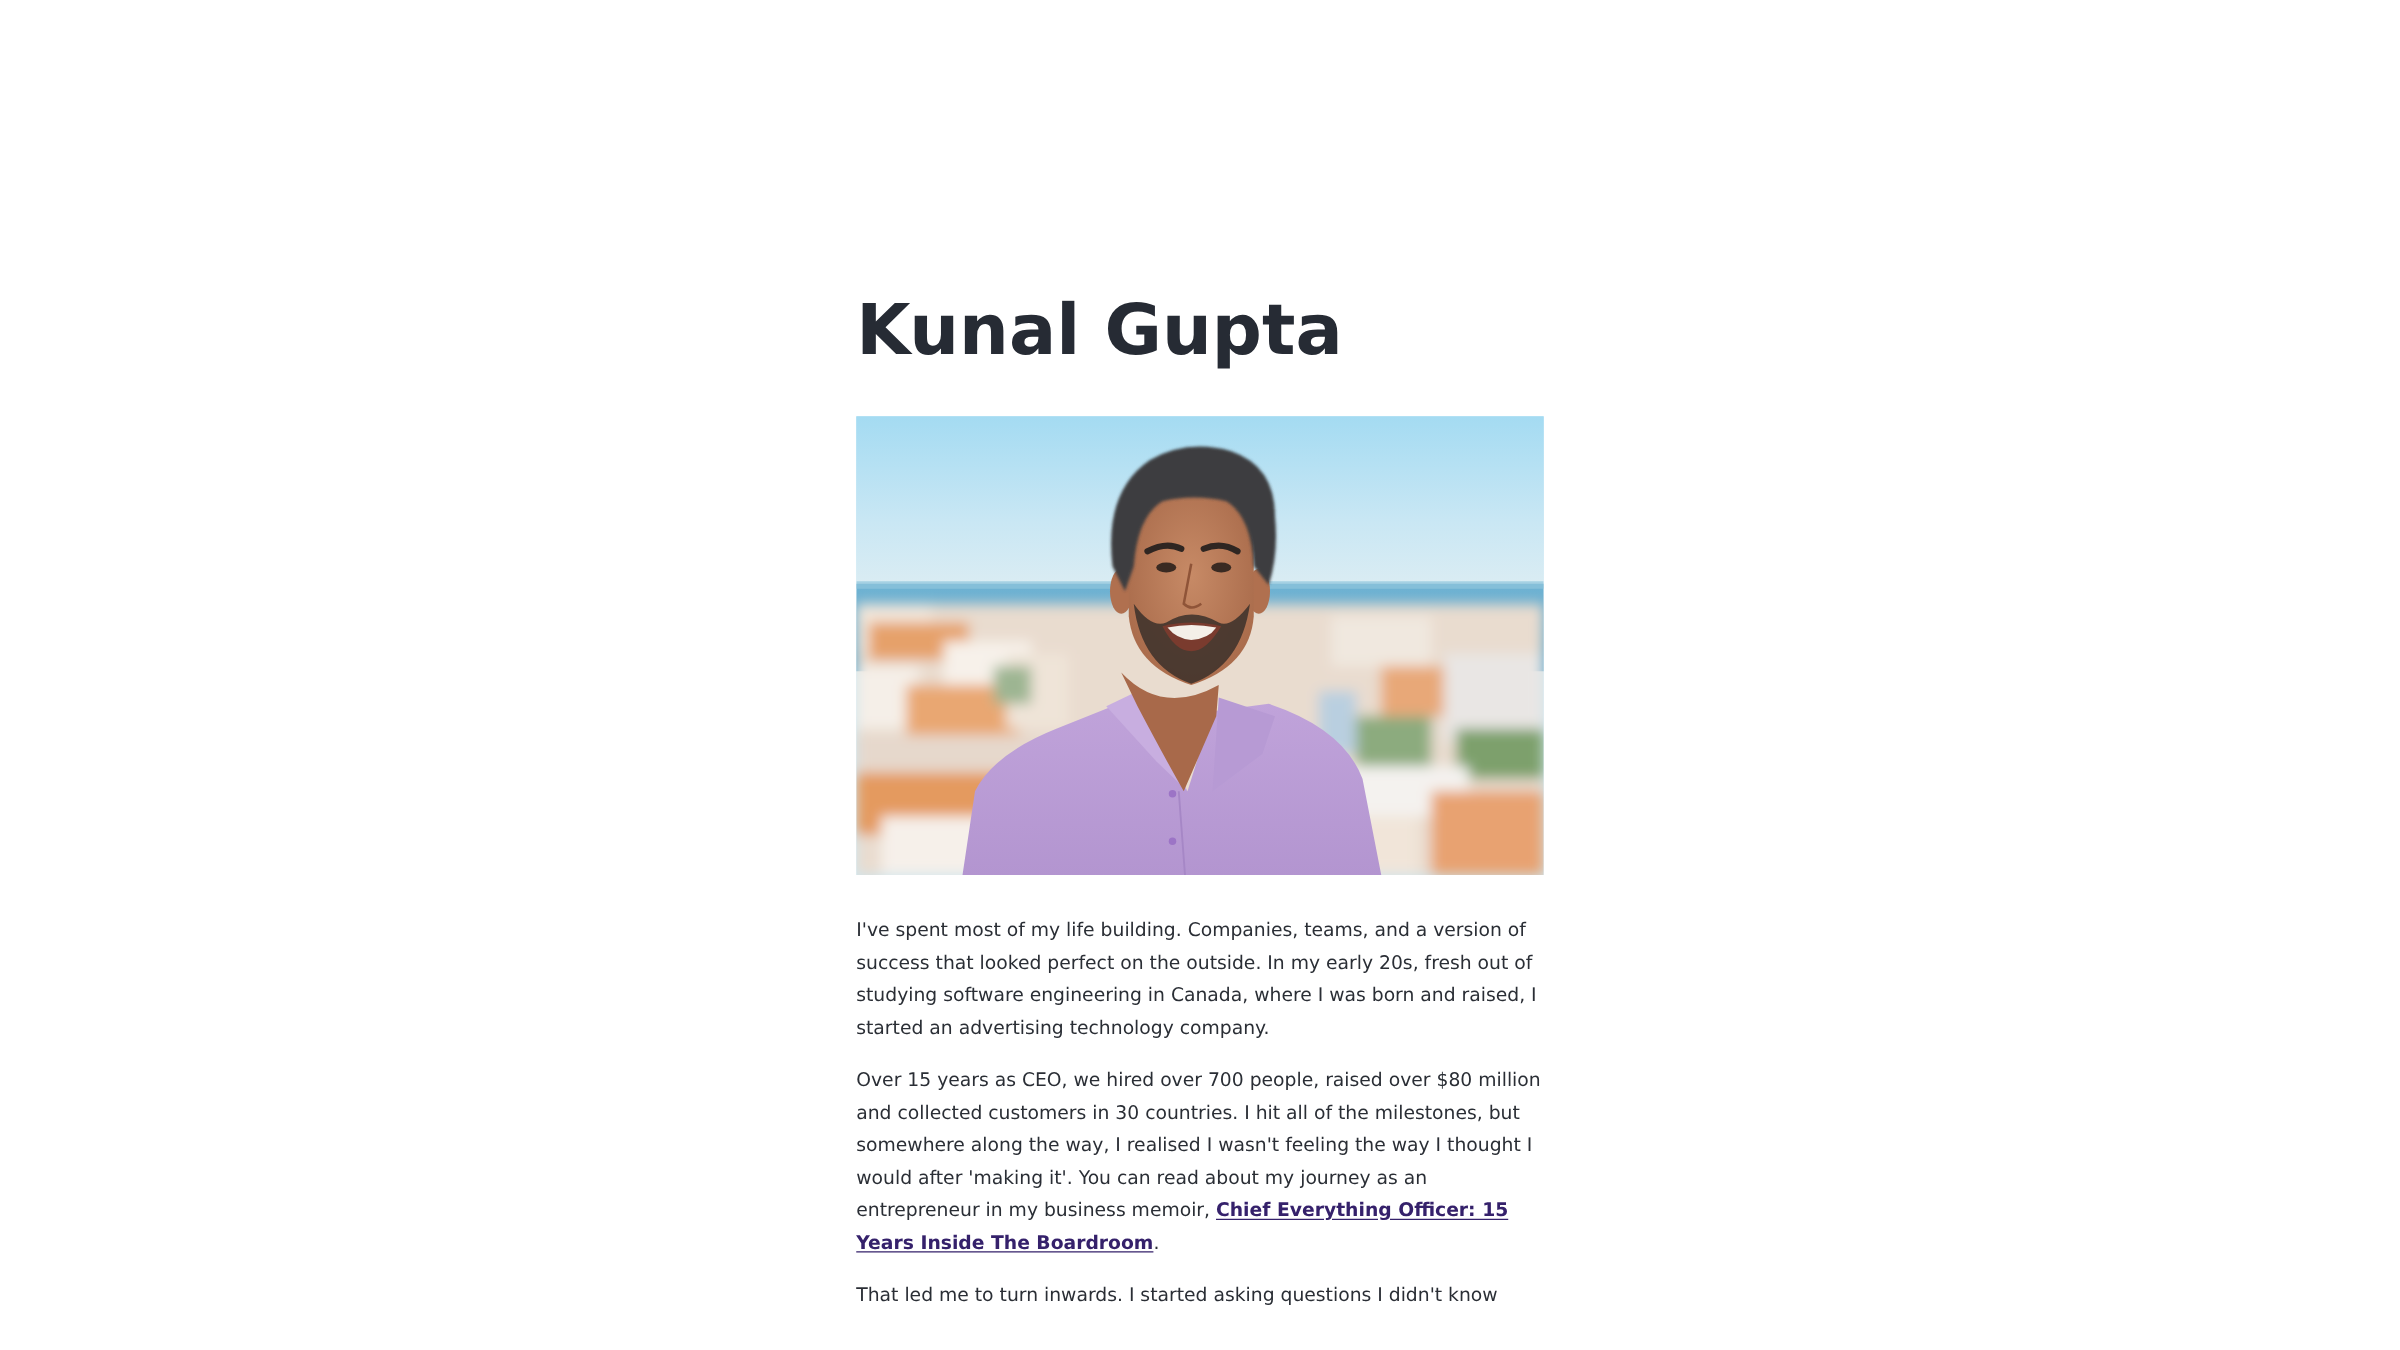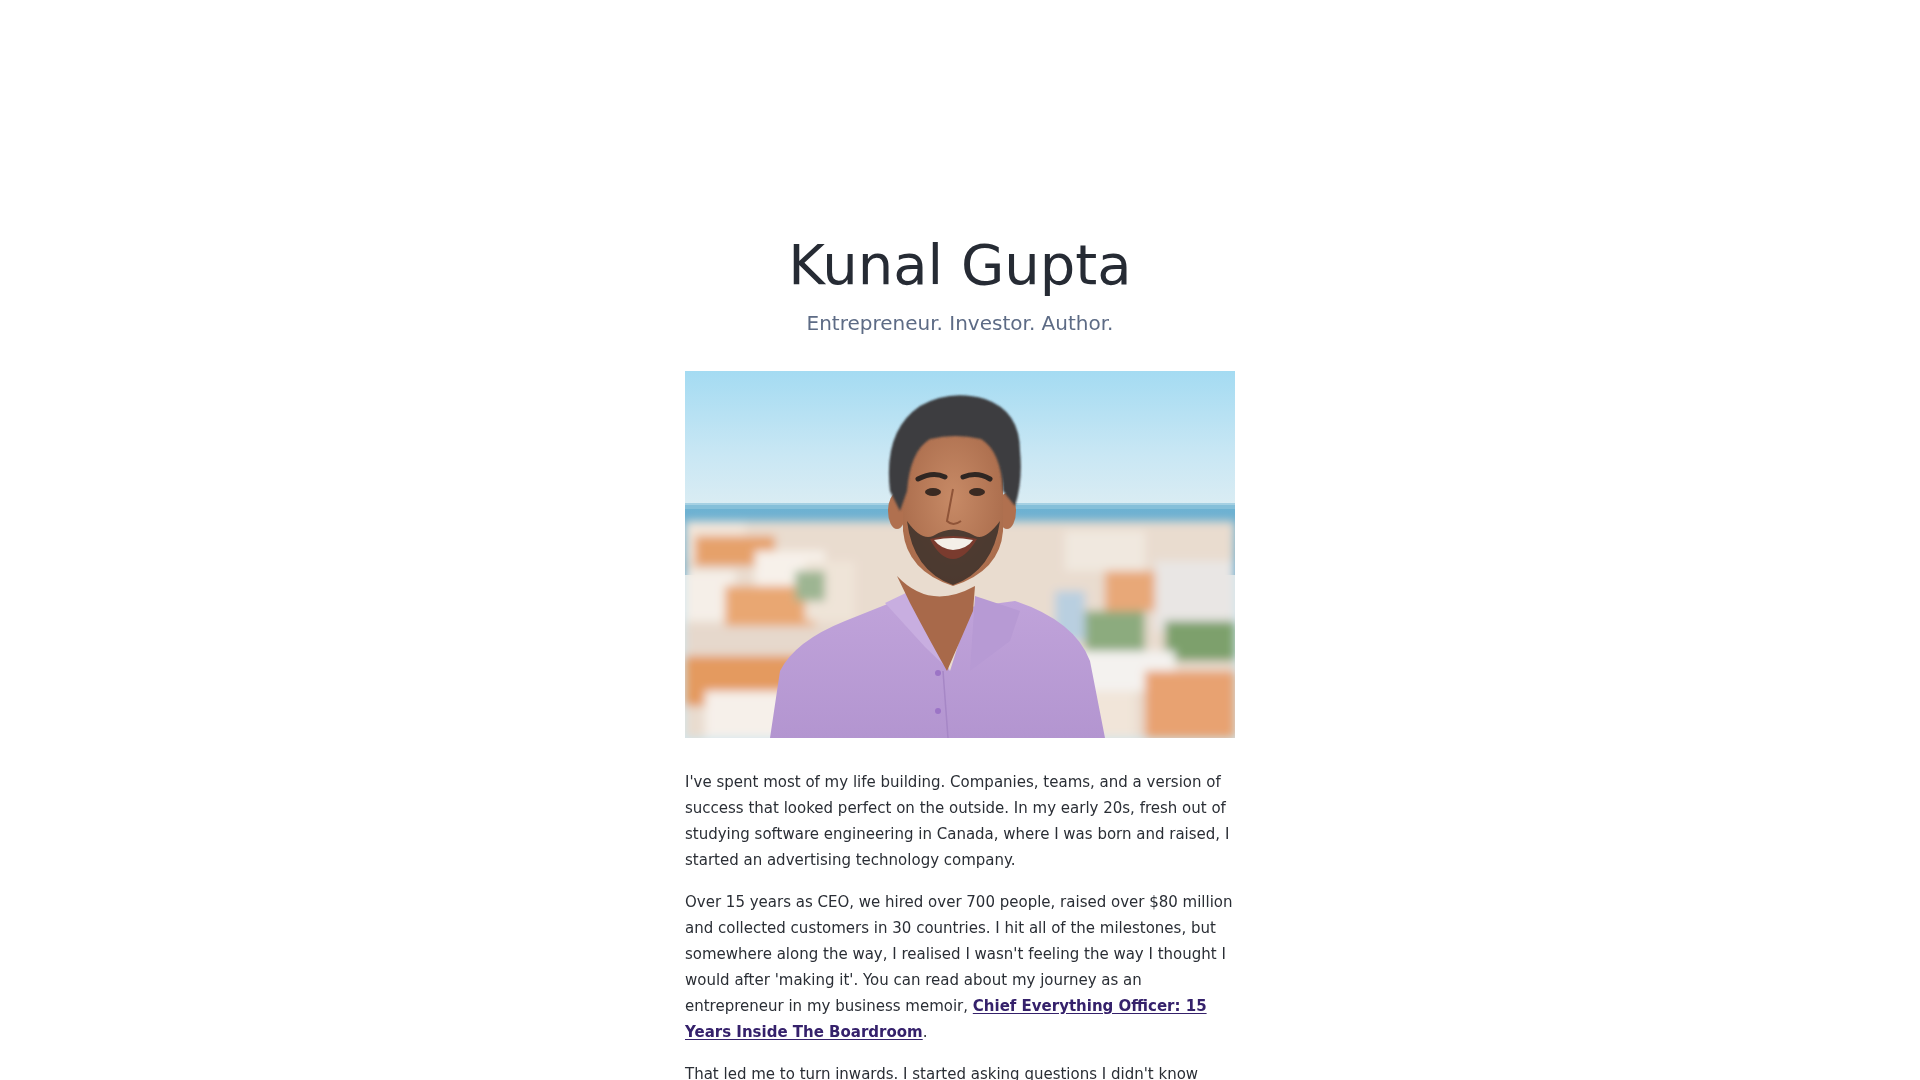--- a/index.html
+++ b/index.html
@@ -16,25 +16,25 @@
   }
   .page {
     width: 550px;
     margin: 0 auto;
     padding-top: 231px;
     position: relative;
     left: 0px;
   }
   .hero-title {
     font-family: "DejaVu Sans", sans-serif;
-    font-weight: 400;
+    font-weight: 700;
     font-size: 56px;
     line-height: 68px;
     color: #262b34;
-    text-align: center;
+    text-align: left;
     margin: 0;
     white-space: nowrap;
   }
   .hero-subtitle {
     font-size: 20px;
     line-height: 28px;
     color: #5d6b85;
     text-align: center;
     margin: 10px 0 0 0;
   }
@@ -61,21 +61,20 @@
     font-weight: 700;
     text-decoration: underline;
     text-underline-offset: 2px;
   }
 </style>
 </head>
 <body>
 
 <div class="page">
   <h1 class="hero-title">Kunal Gupta</h1>
-  <div class="hero-subtitle">Entrepreneur. Investor. Author.</div>
 
   <div class="portrait" title="Portrait of Kunal Gupta smiling in a lavender shirt, with a blurred coastal city and sea in the background">
     <svg width="550" height="367" viewBox="0 0 550 367" xmlns="http://www.w3.org/2000/svg">
       <defs>
         <linearGradient id="sky" x1="0" y1="0" x2="0" y2="1">
           <stop offset="0" stop-color="#a4dbf2"></stop>
           <stop offset="0.6" stop-color="#c9e7f4"></stop>
           <stop offset="1" stop-color="#dcedf3"></stop>
         </linearGradient>
         <linearGradient id="sea" x1="0" y1="0" x2="0" y2="1">

